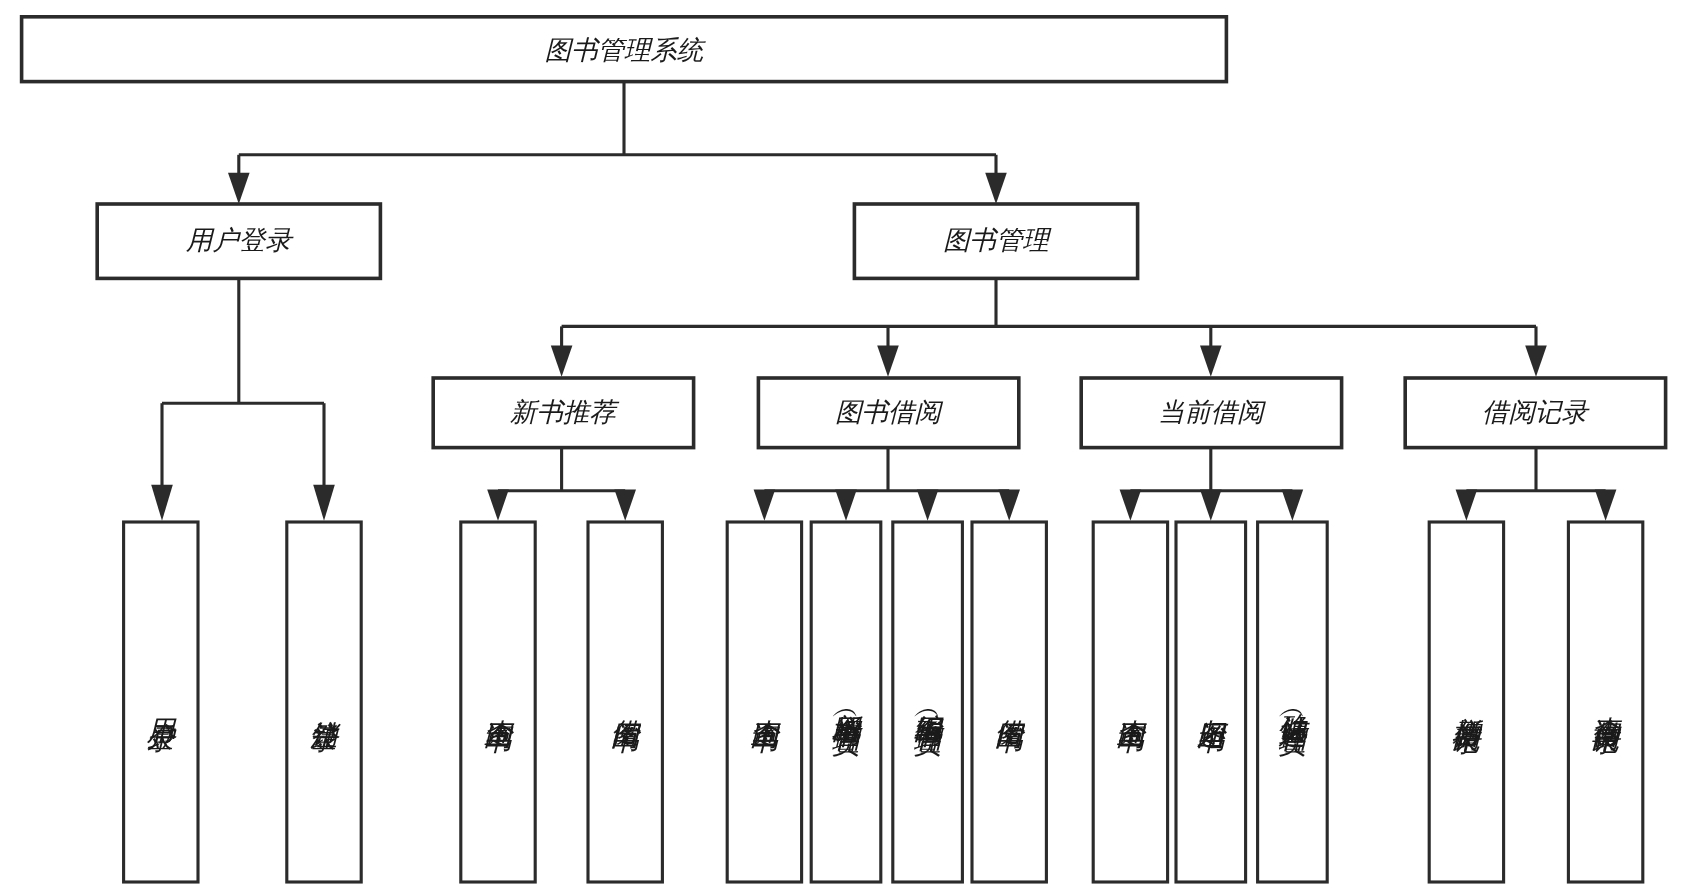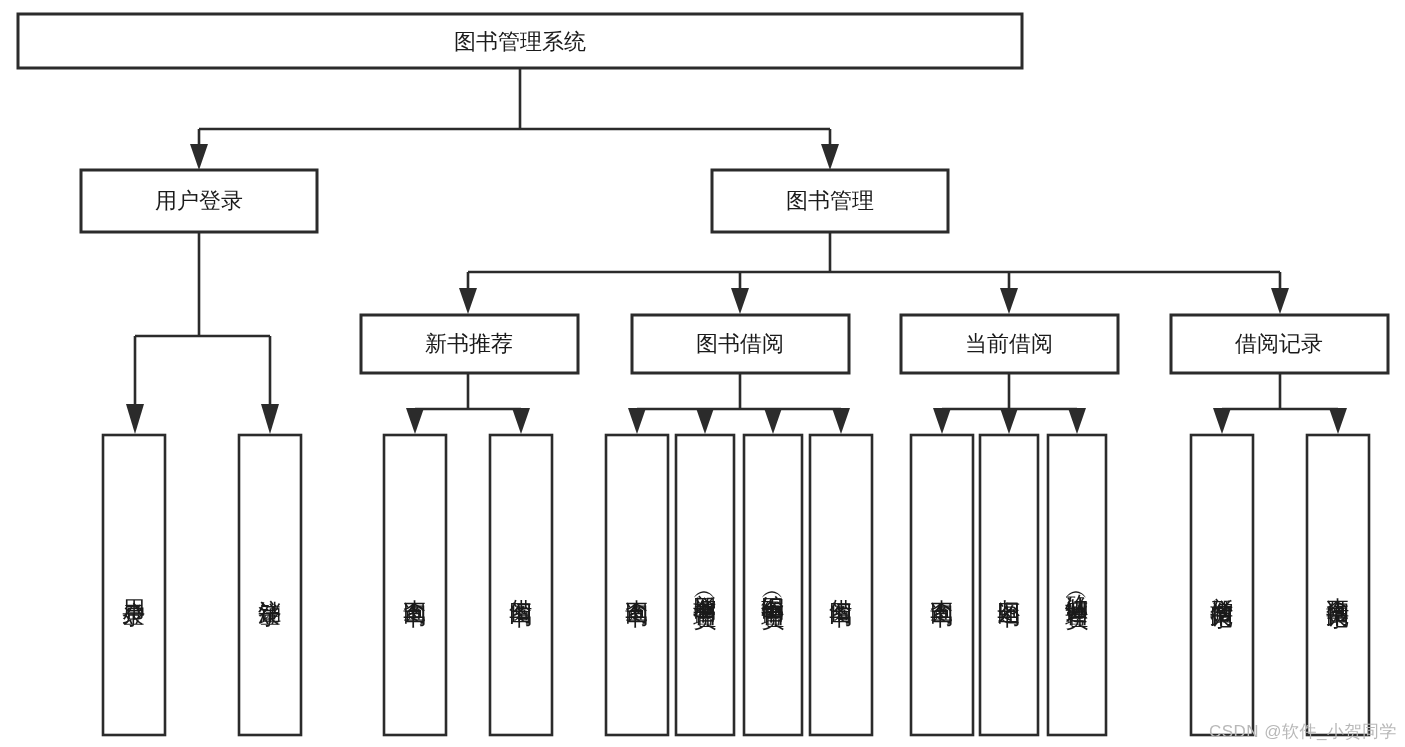--- a/index.html
+++ b/index.html
@@ -11,20 +11,21 @@
     width: 1405px;
     height: 747px;
     font-family: "Liberation Sans", "DejaVu Sans", sans-serif;
     overflow: hidden;
     position: relative;
   }
   #diagram-root {
     position: relative;
     width: 1405px;
     height: 747px;
+    font-style: italic;
   }
   svg#flow {
     position: absolute;
     left: 0;
     top: 0;
     width: 1405px;
     height: 747px;
     display: block;
   }
   .node-box {
@@ -209,14 +210,13 @@
   <div class="node-label-v" style="left:744px; top:435px; width:58px; height:300px;">编辑图书（管理员）</div>
   <div class="node-label-v" style="left:810px; top:435px; width:62px; height:300px;">借阅图书</div>
 
   <div class="node-label-v" style="left:911px; top:435px; width:62px; height:300px;">查询图书</div>
   <div class="node-label-v" style="left:980px; top:435px; width:58px; height:300px;">归还图书</div>
   <div class="node-label-v" style="left:1048px; top:435px; width:58px; height:300px;">确认归还（管理员）</div>
 
   <div class="node-label-v" style="left:1191px; top:435px; width:62px; height:300px;">新增借阅记录</div>
   <div class="node-label-v" style="left:1307px; top:435px; width:62px; height:300px;">查询借阅记录</div>
 
-  <div class="watermark">CSDN @软件_小贺同学</div>
 </div>
 
 </body></html>

